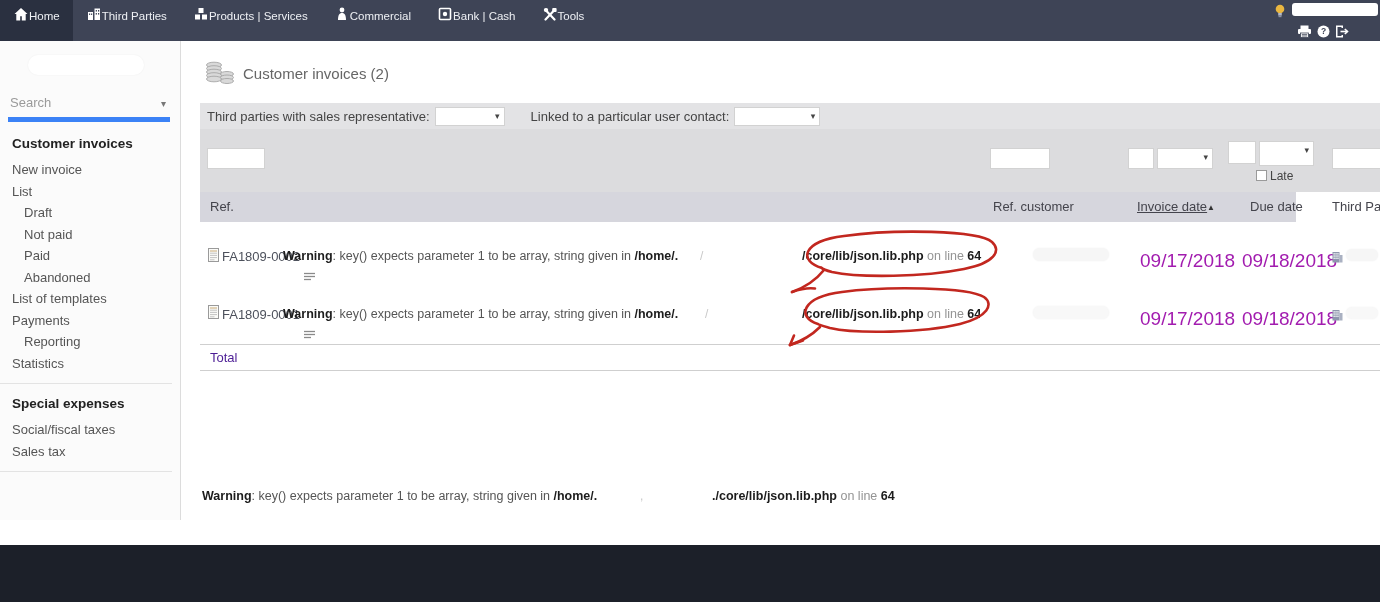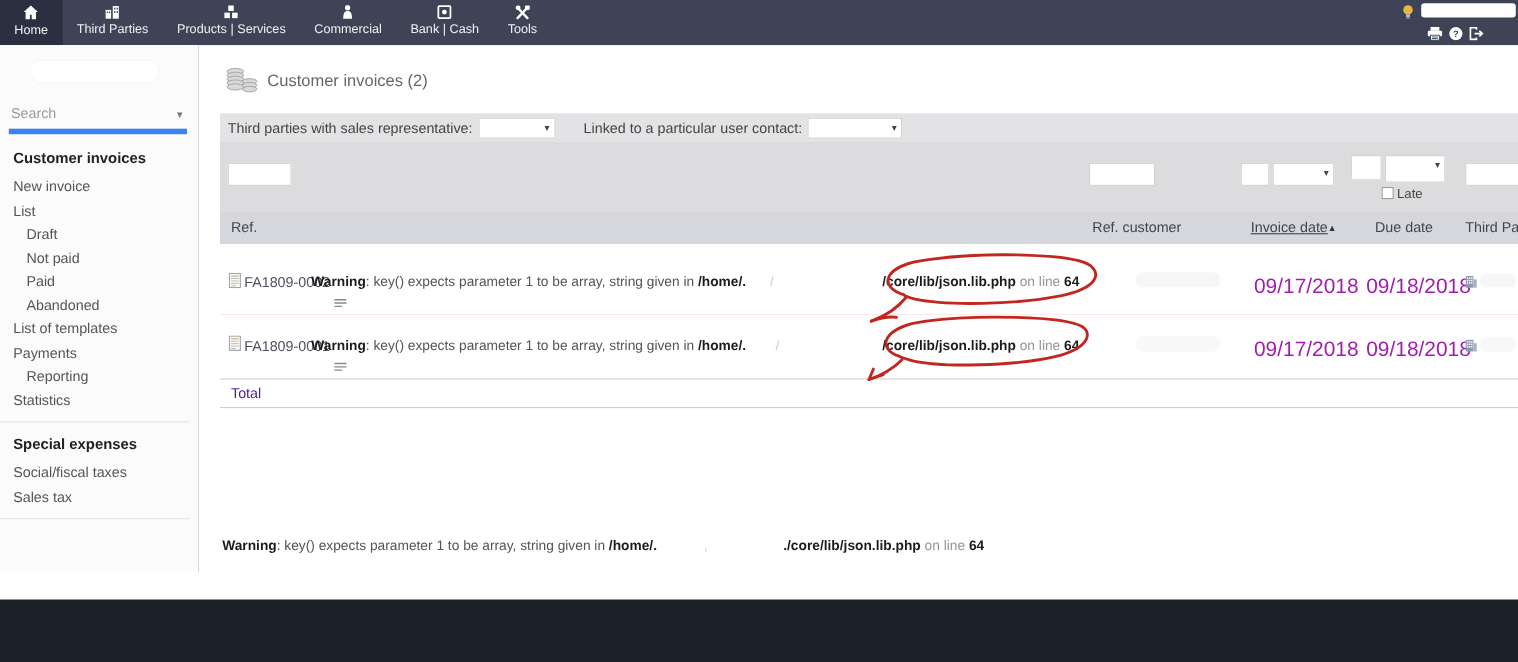--- a/index.html
+++ b/index.html
@@ -5,21 +5,21 @@
   html,body { margin:0; padding:0; }
   body {
     width:1380px; height:602px; position:relative; overflow:hidden;
     background:#ffffff; font-family:"Liberation Sans", sans-serif;
     -webkit-font-smoothing:antialiased;
   }
   .abs { position:absolute; }
 
   
   .navbar { position:absolute; left:0; top:0; width:1380px; height:41px; background:#3e4456; display:flex; }
-  .tab { display:flex; flex-direction:column; align-items:center; justify-content:flex-start; padding:4px 13px 17px 13px; cursor:pointer; }
+  .tab { display:flex; flex-direction:row; align-items:center; justify-content:flex-start; padding:4px 13px 17px 13px; cursor:pointer; }
   .tab.active { background:#2a3040; }
   .nicon { height:16px; display:flex; align-items:center; }
   .nlabel { font-size:11.5px; color:#eef0f4; margin-top:3px; white-space:nowrap; }
   .nav-right { position:absolute; right:0; top:0; height:41px; width:70px; }
 
   
   .sidebar { position:absolute; left:0; top:41px; width:180px; height:479px; background:#fbfbfb; border-right:1px solid #dcdcdc; }
   .blob { position:absolute; background:#ffffff; border-radius:10px; box-shadow:0 0 2px rgba(0,0,0,0.06); }
   .search-row { position:absolute; left:8px; top:50px; width:162px; border-bottom:5px solid #3b82f6; height:26px; }
   .search-row input { border:0; outline:0; background:transparent; width:135px; font-size:13px; color:#444; font-family:"Liberation Sans",sans-serif; padding:4px 0 0 2px; }
@@ -35,21 +35,21 @@
   .page-title { position:absolute; left:243px; top:65px; font-size:15px; color:#666; }
   .fbar1 { position:absolute; left:200px; top:103px; width:1180px; height:26px; background:#e3e3e5; display:flex; align-items:center; padding-left:7px; box-sizing:border-box; }
   .flabel { font-size:13px; color:#444; white-space:nowrap; }
   .fselect { position:relative; background:#fff; border:1px solid #d2d2d2; height:19px; box-sizing:border-box; cursor:pointer; }
   .fselect::after { content:"▾"; position:absolute; right:4px; top:3px; font-size:9px; color:#444; }
   .frow2 { position:absolute; left:200px; top:129px; width:1180px; height:63px; background:#dcdcde; }
   .finput { position:absolute; background:#fff; border:1px solid #d2d2d2; box-sizing:border-box; outline:0; font-size:12px; padding:0 3px; font-family:"Liberation Sans",sans-serif; }
   .checkbox { position:absolute; width:11px; height:11px; background:#fff; border:1px solid #9a9a9a; box-sizing:border-box; cursor:pointer; }
   .late-label { position:absolute; font-size:12px; color:#444; }
 
-  .hrow { position:absolute; left:200px; top:192px; width:1180px; height:30px; background:#d6d6dd; }
+  .hrow { position:absolute; left:200px; top:192px; width:1096px; height:30px; background:#d6d6dd; }
   .hcell { position:absolute; font-size:13px; color:#44444c; line-height:30px; white-space:nowrap; cursor:pointer; }
   .hcell .sorted { text-decoration:underline; }
   .sort-arrow { font-size:8px; color:#333; vertical-align:1px; }
 
   .trow { position:absolute; left:200px; width:1180px; background:#fff; }
   .row-sep { border-bottom:5px solid #fca5a5; }
   .ref-link { position:absolute; font-size:13px; color:#4d515c; cursor:pointer; white-space:nowrap; }
   .cell-date { position:absolute; font-size:19px; color:#a21caf; white-space:nowrap; }
   .warn { position:absolute; font-size:12.5px; color:#555; white-space:nowrap; }
   .warn b { color:#1c1c1c; }

